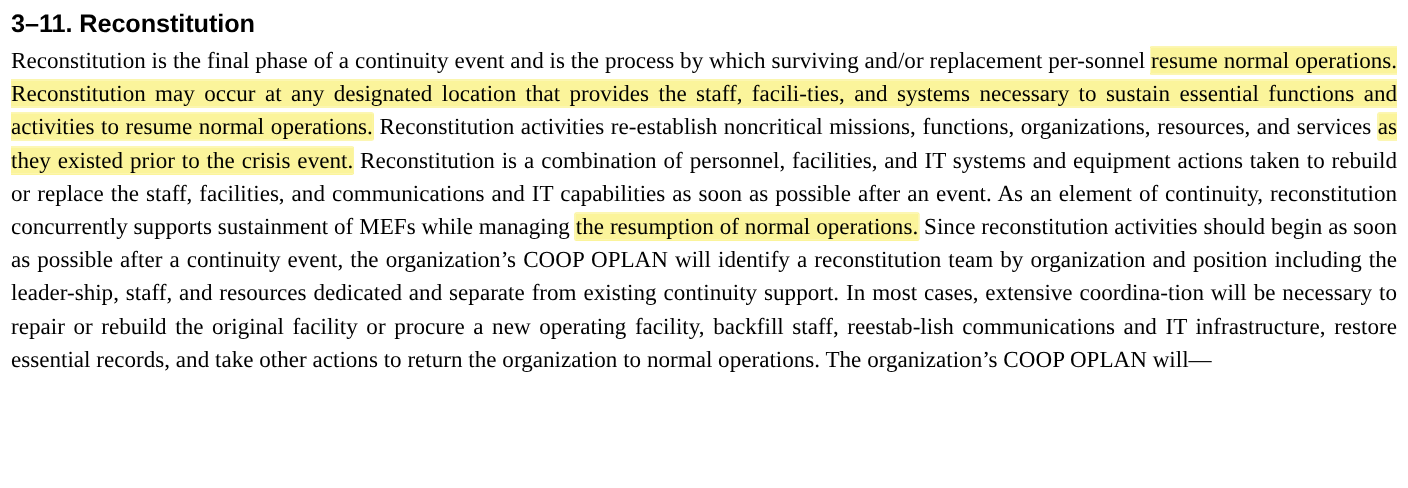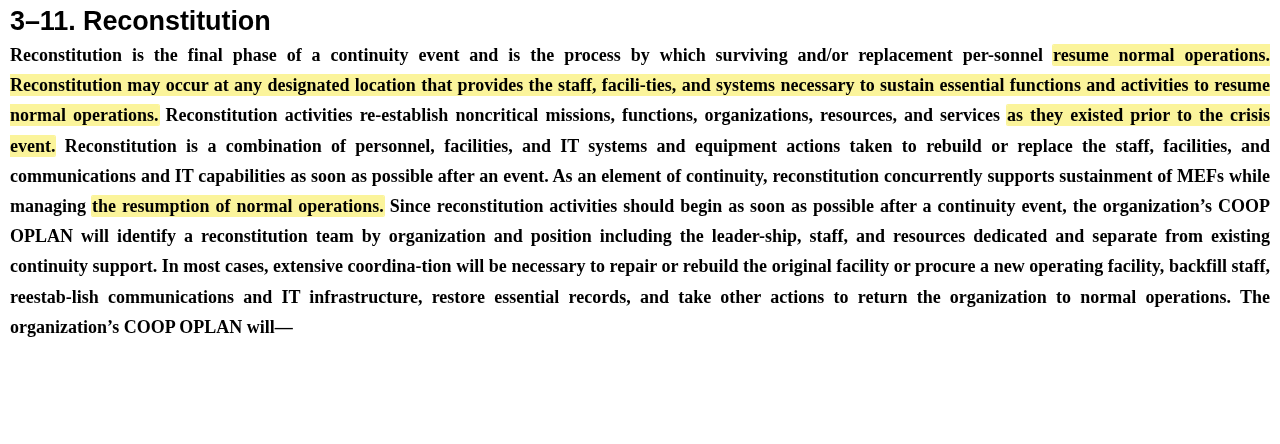--- a/index.html
+++ b/index.html
@@ -17,35 +17,34 @@
   .page {
     position: relative;
     width: 1280px;
     height: 444px;
     box-sizing: border-box;
     padding: 6px 10px 0 10px;
   }
   .section-heading {
     font-family: "Liberation Sans", sans-serif;
     font-weight: bold;
-    font-size: 27px;
+    font-size: 23px;
     line-height: 30px;
     margin: 0 0 4px 0;
     letter-spacing: -0.1px;
   }
   .body-text {
     font-family: "Liberation Serif", serif;
-    font-size: 18px;
+    font-size: 21px;
     line-height: 30.2px;
     text-align: justify;
     text-justify: inter-word;
     hyphens: manual;
     margin: 0;
     padding: 0;
-    font-weight: bold;
   }
   .hl {
     background-color: #fbf49b;
     box-shadow: 0 0 0 1px #fbf49b;
     border-radius: 1px;
   }
 </style>
 </head>
 <body>
 

